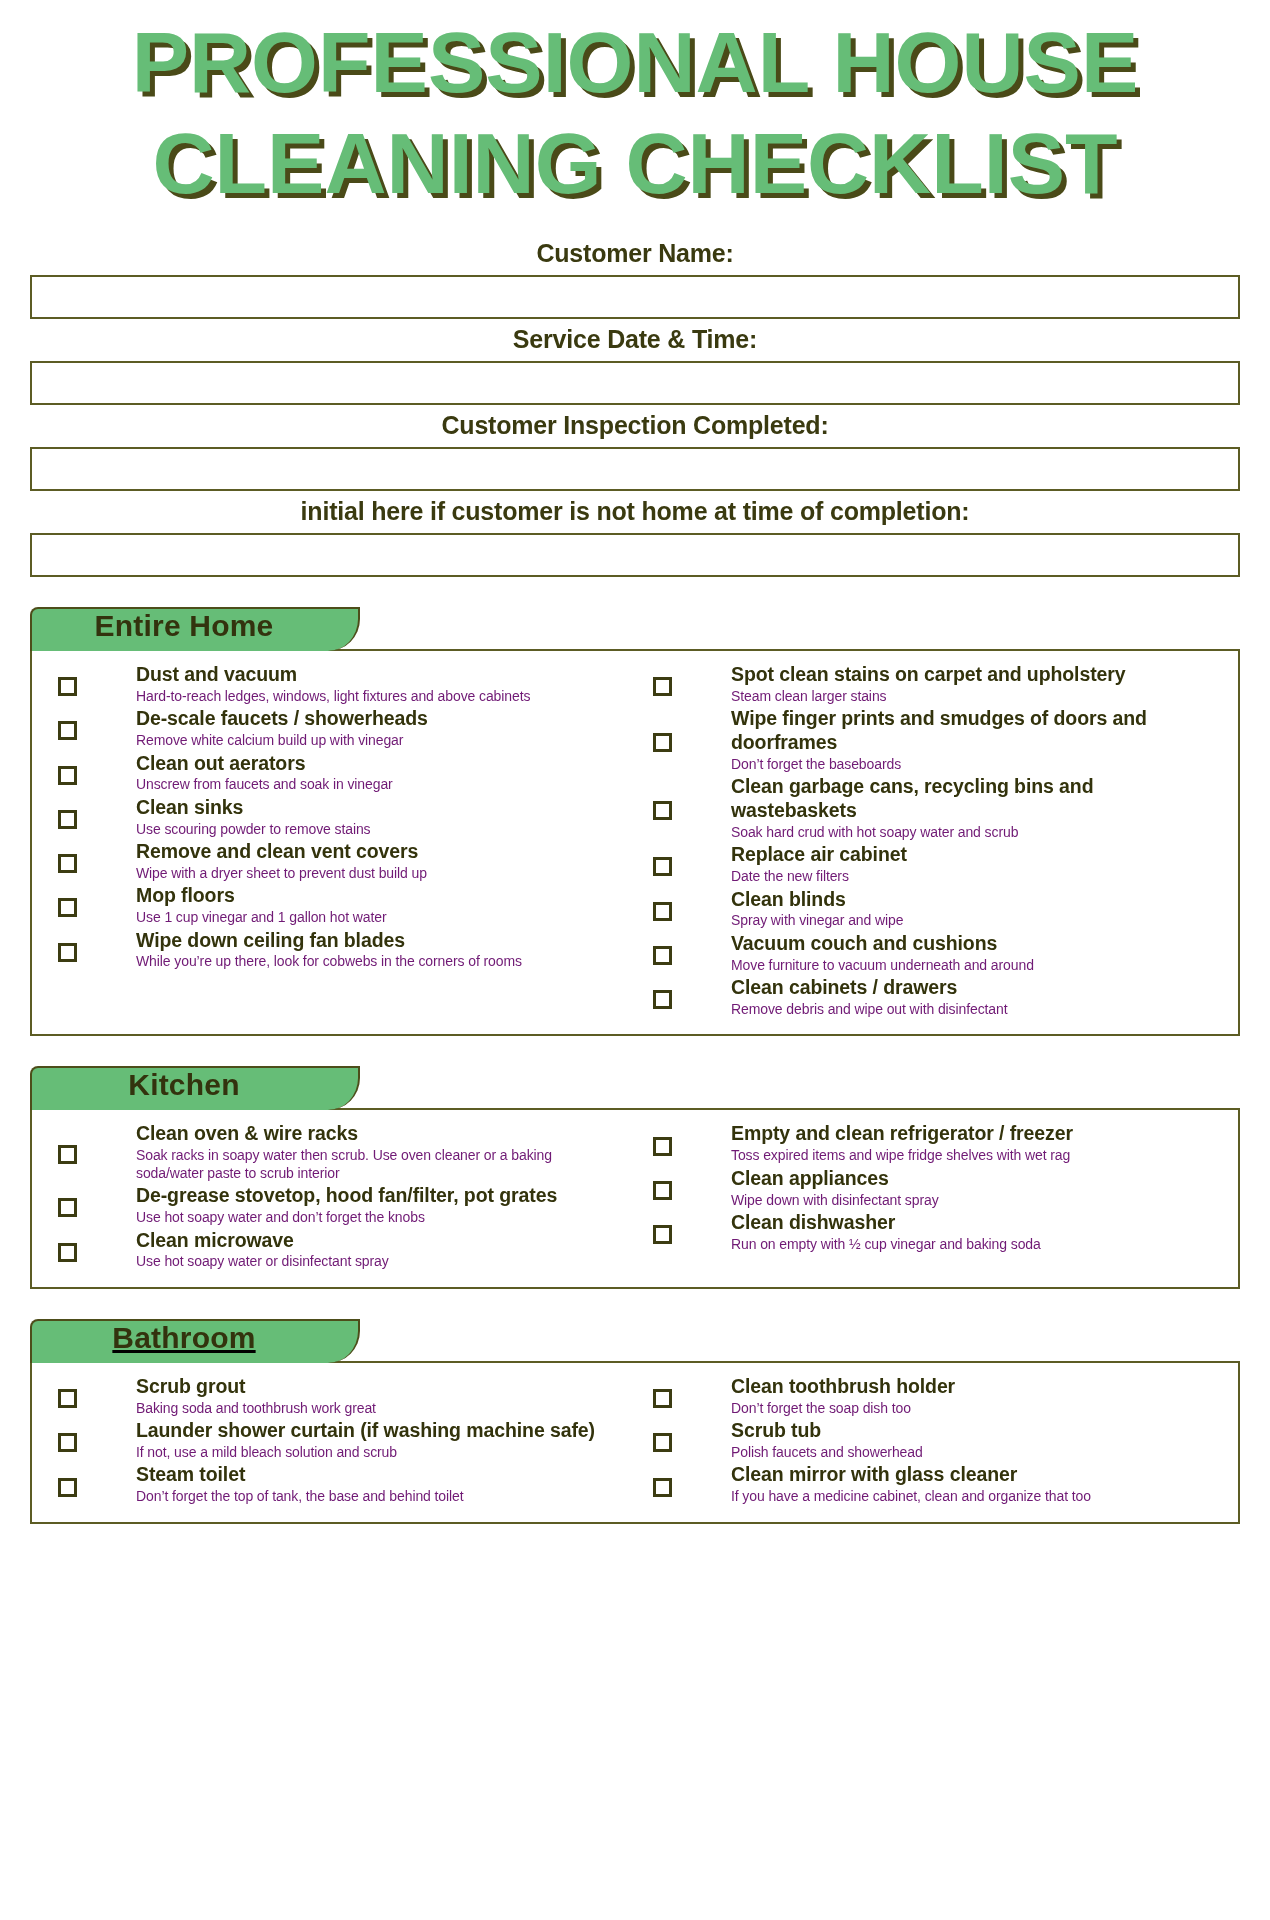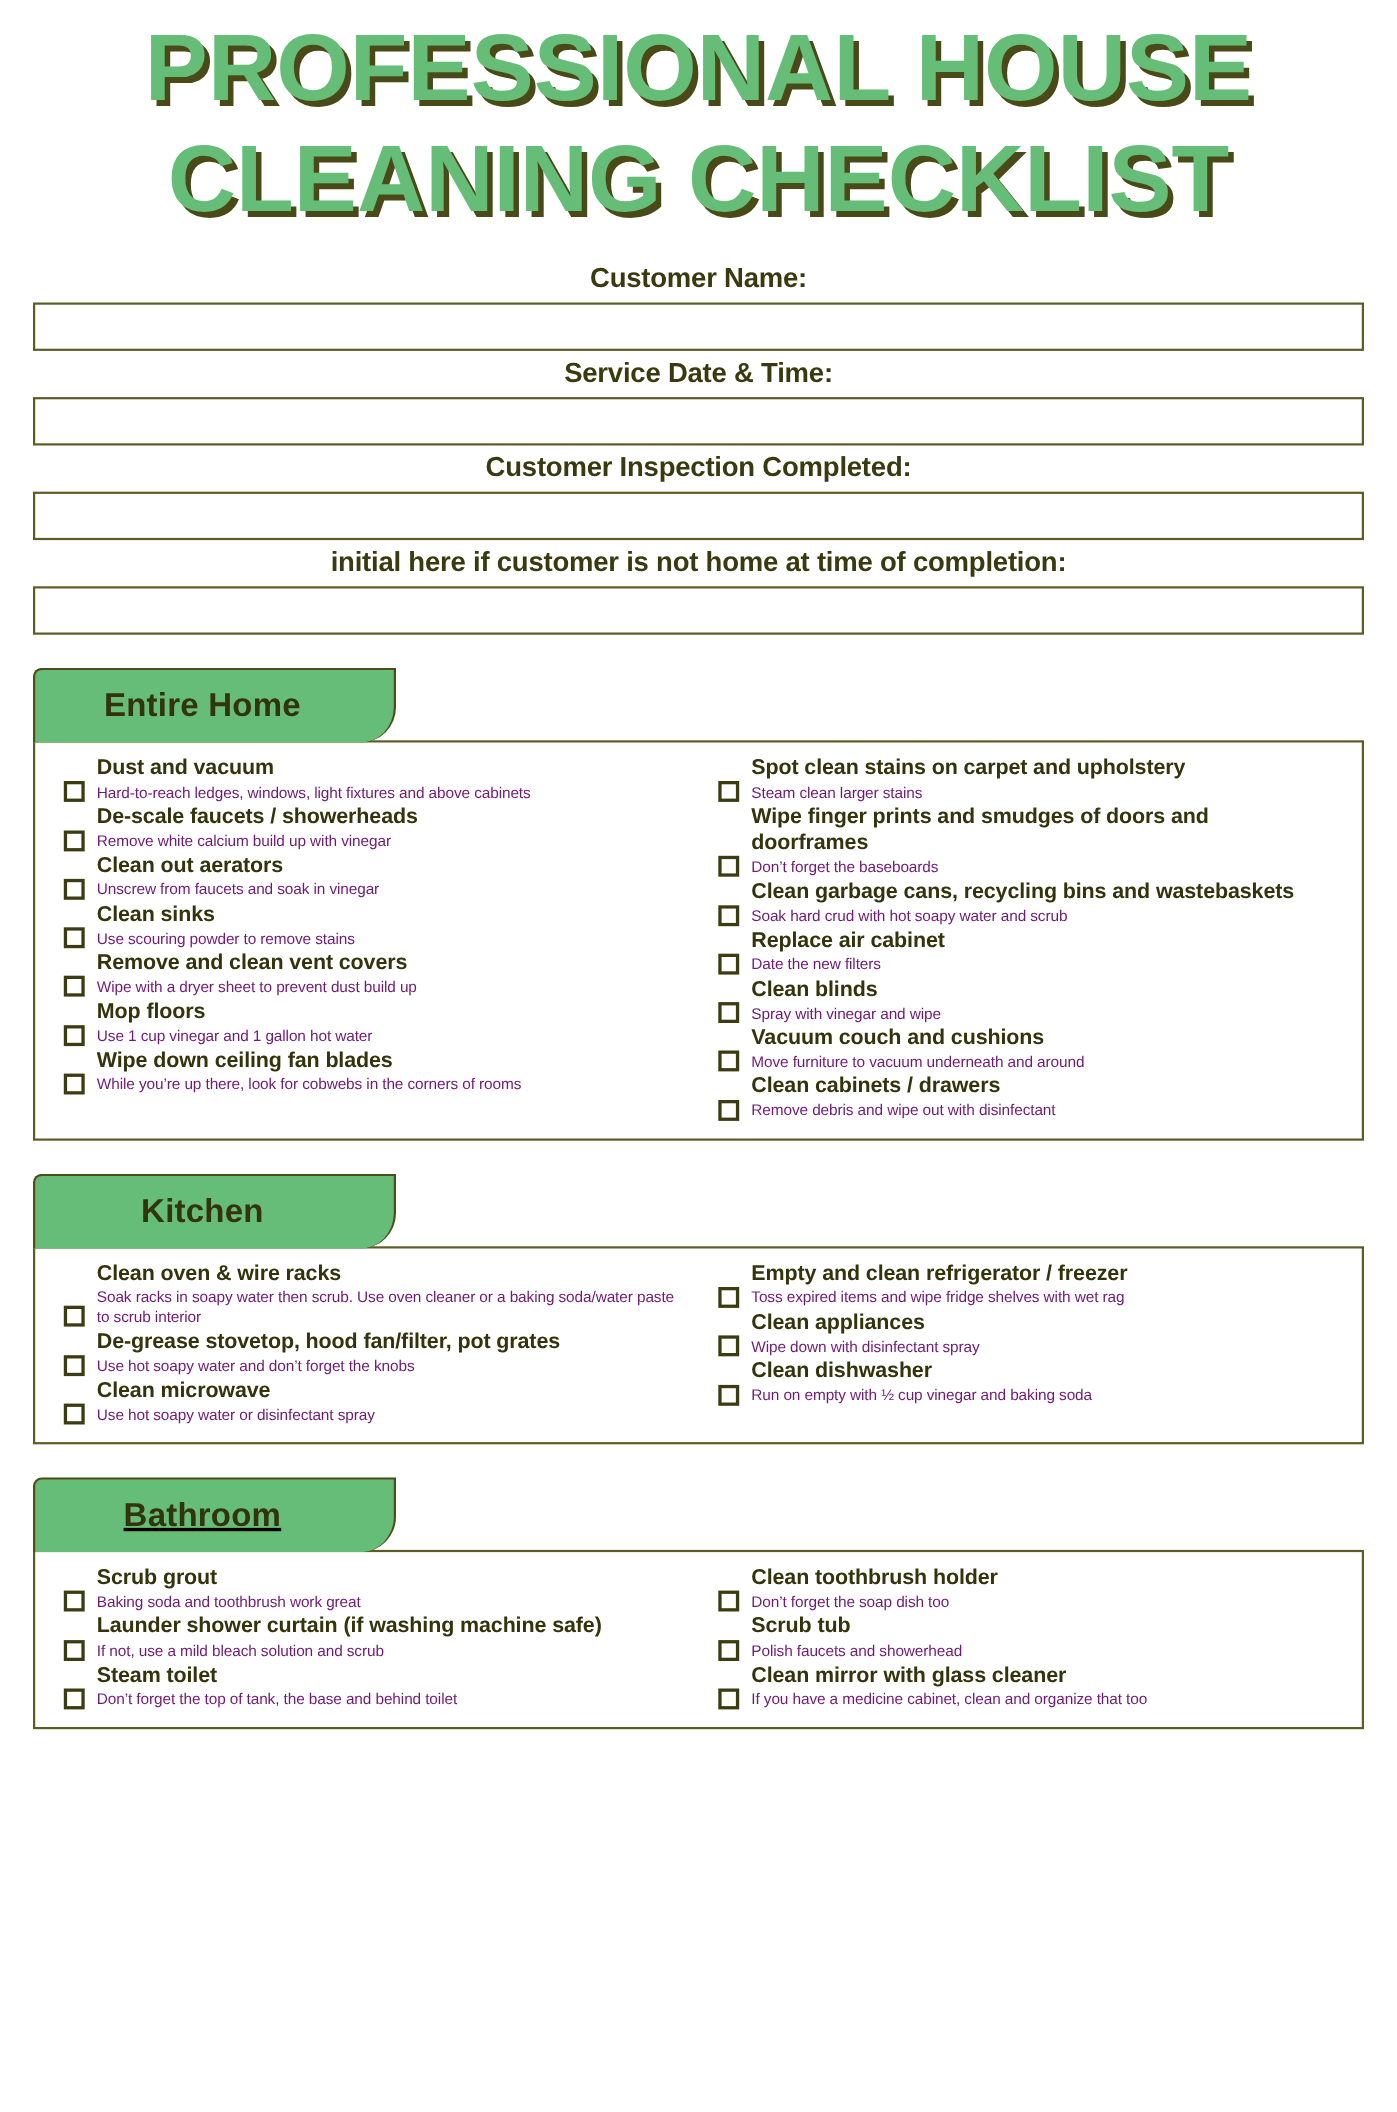--- a/index.html
+++ b/index.html
@@ -60,27 +60,26 @@
     background: #fff;
   }
 
   
   .section {
     margin: 0 30px;
     margin-top: 30px;
   }
   .section-tab {
     position: relative;
-    height: 68px;
+    height: 44px;
     background: var(--green);
     border: 2px solid #4d4d1a;
     border-bottom: none;
     border-radius: 8px 0 32px 0;
     display: flex;
-    align-items: center;
     justify-content: center;
     z-index: 2;
   }
   .section-tab.w-entire { width: 330px; }
   .section-tab.w-kitchen { width: 330px; }
   .section-tab.w-bathroom { width: 330px; text-decoration: underline; }
   .section-title {
     font-size: 30px;
     font-weight: bold;
     color: #33330e;
@@ -94,21 +93,21 @@
     padding: 12px 0 14px 0;
     background: #fff;
   }
   .col {
     flex: 1 1 50%;
     padding: 0 14px 0 26px;
   }
   .col.right { padding-left: 18px; padding-right: 32px; }
 
   
-  .item { display: flex; align-items: flex-end; margin-bottom: 2px; }
+  .item { display: flex; align-items: center; margin-bottom: 2px; gap: 48px; }
   .checkbox {
     width: 19px;
     height: 19px;
     min-width: 19px;
     border: 3px solid #3c3c12;
     margin-top: 5px;
     margin-right: 11px;
     background: #fff;
   }
   .item-text { flex: 1; }

